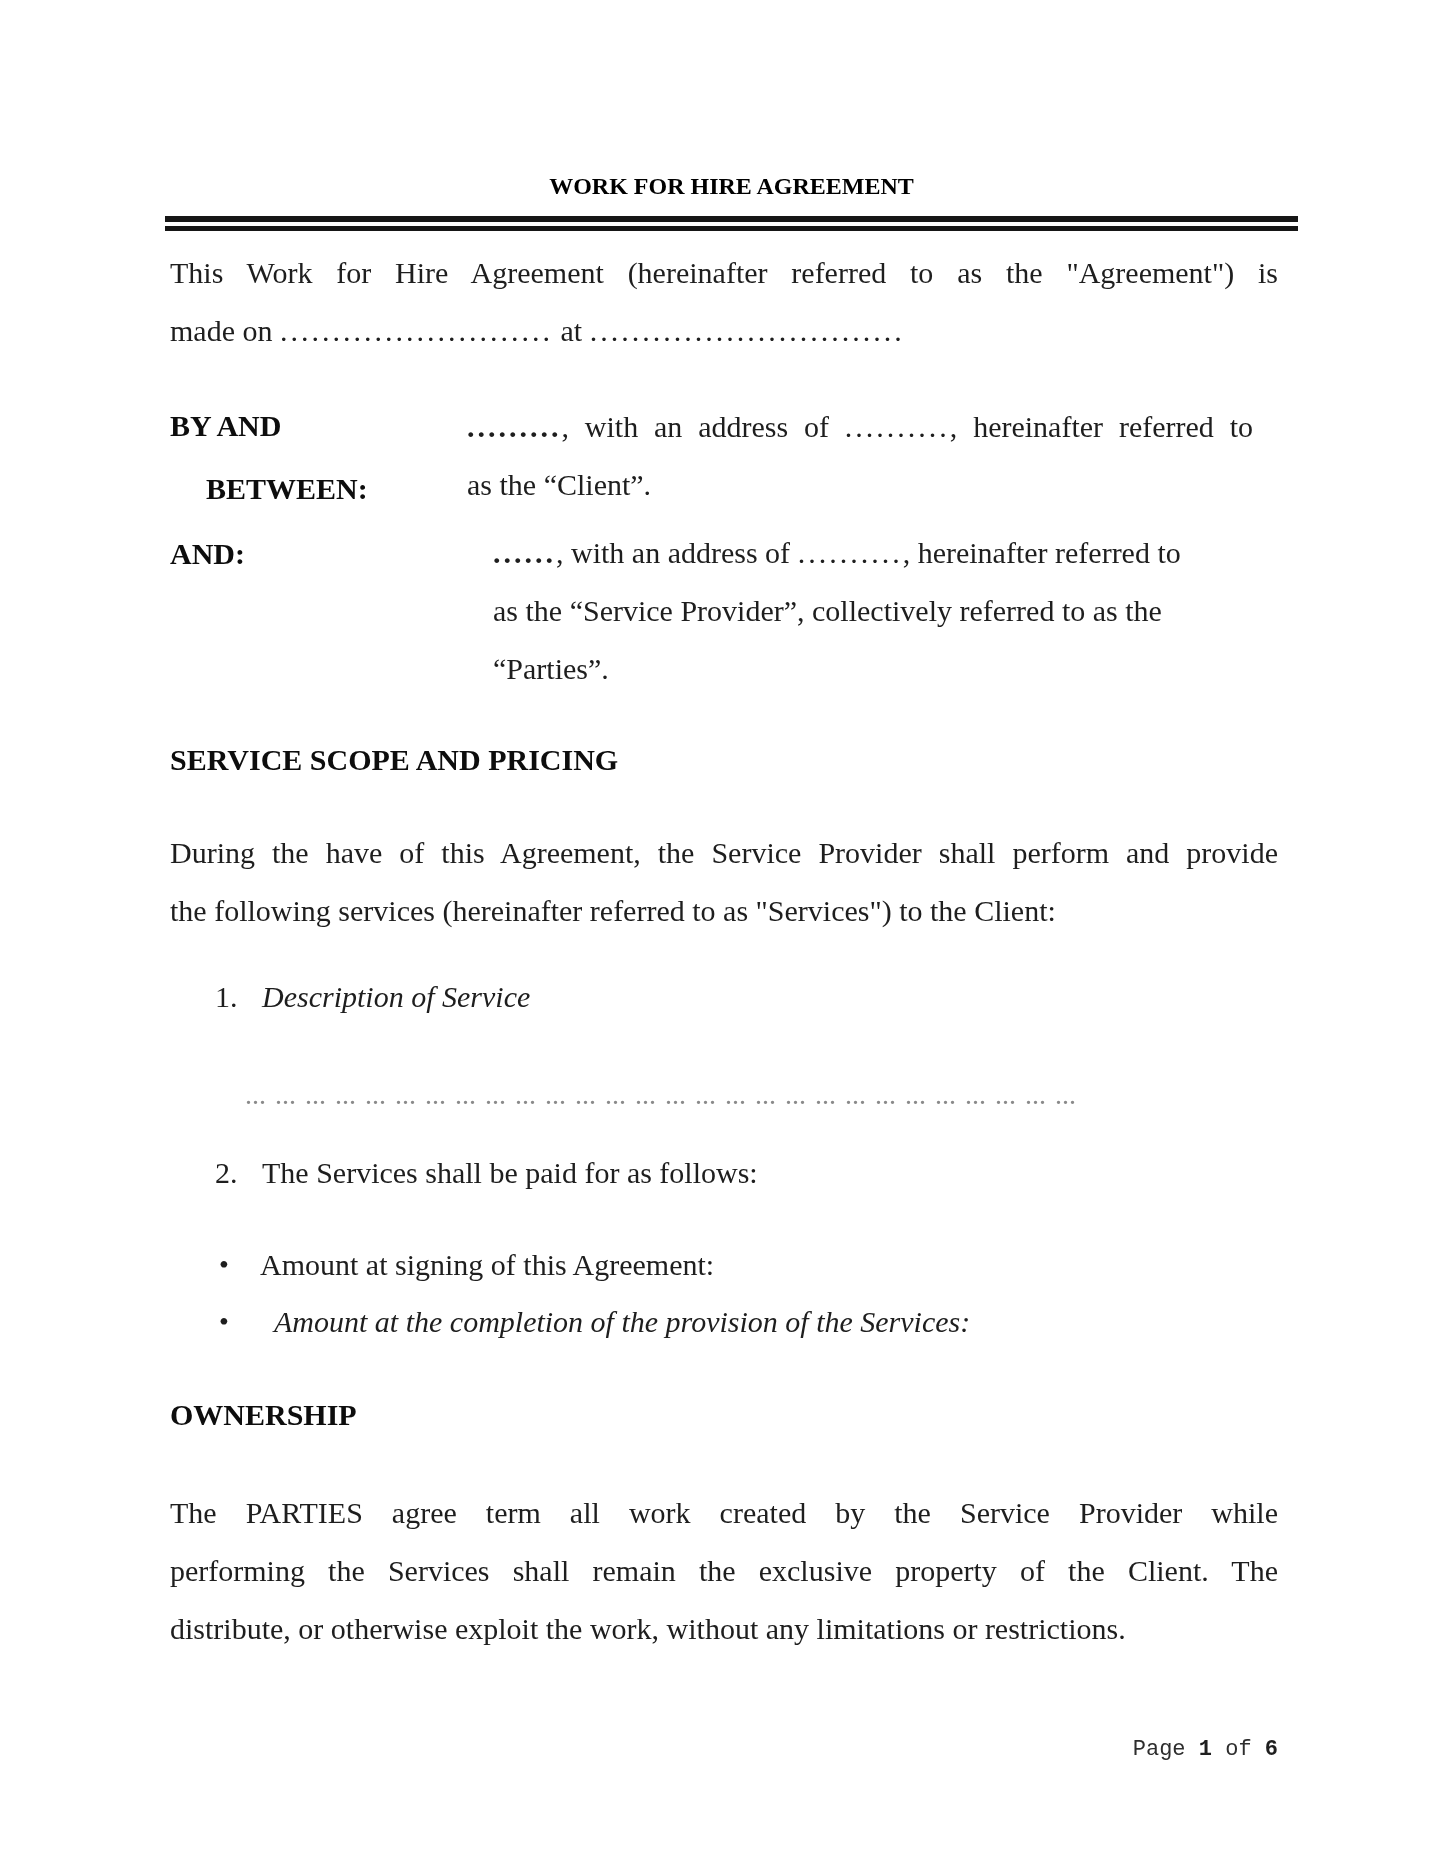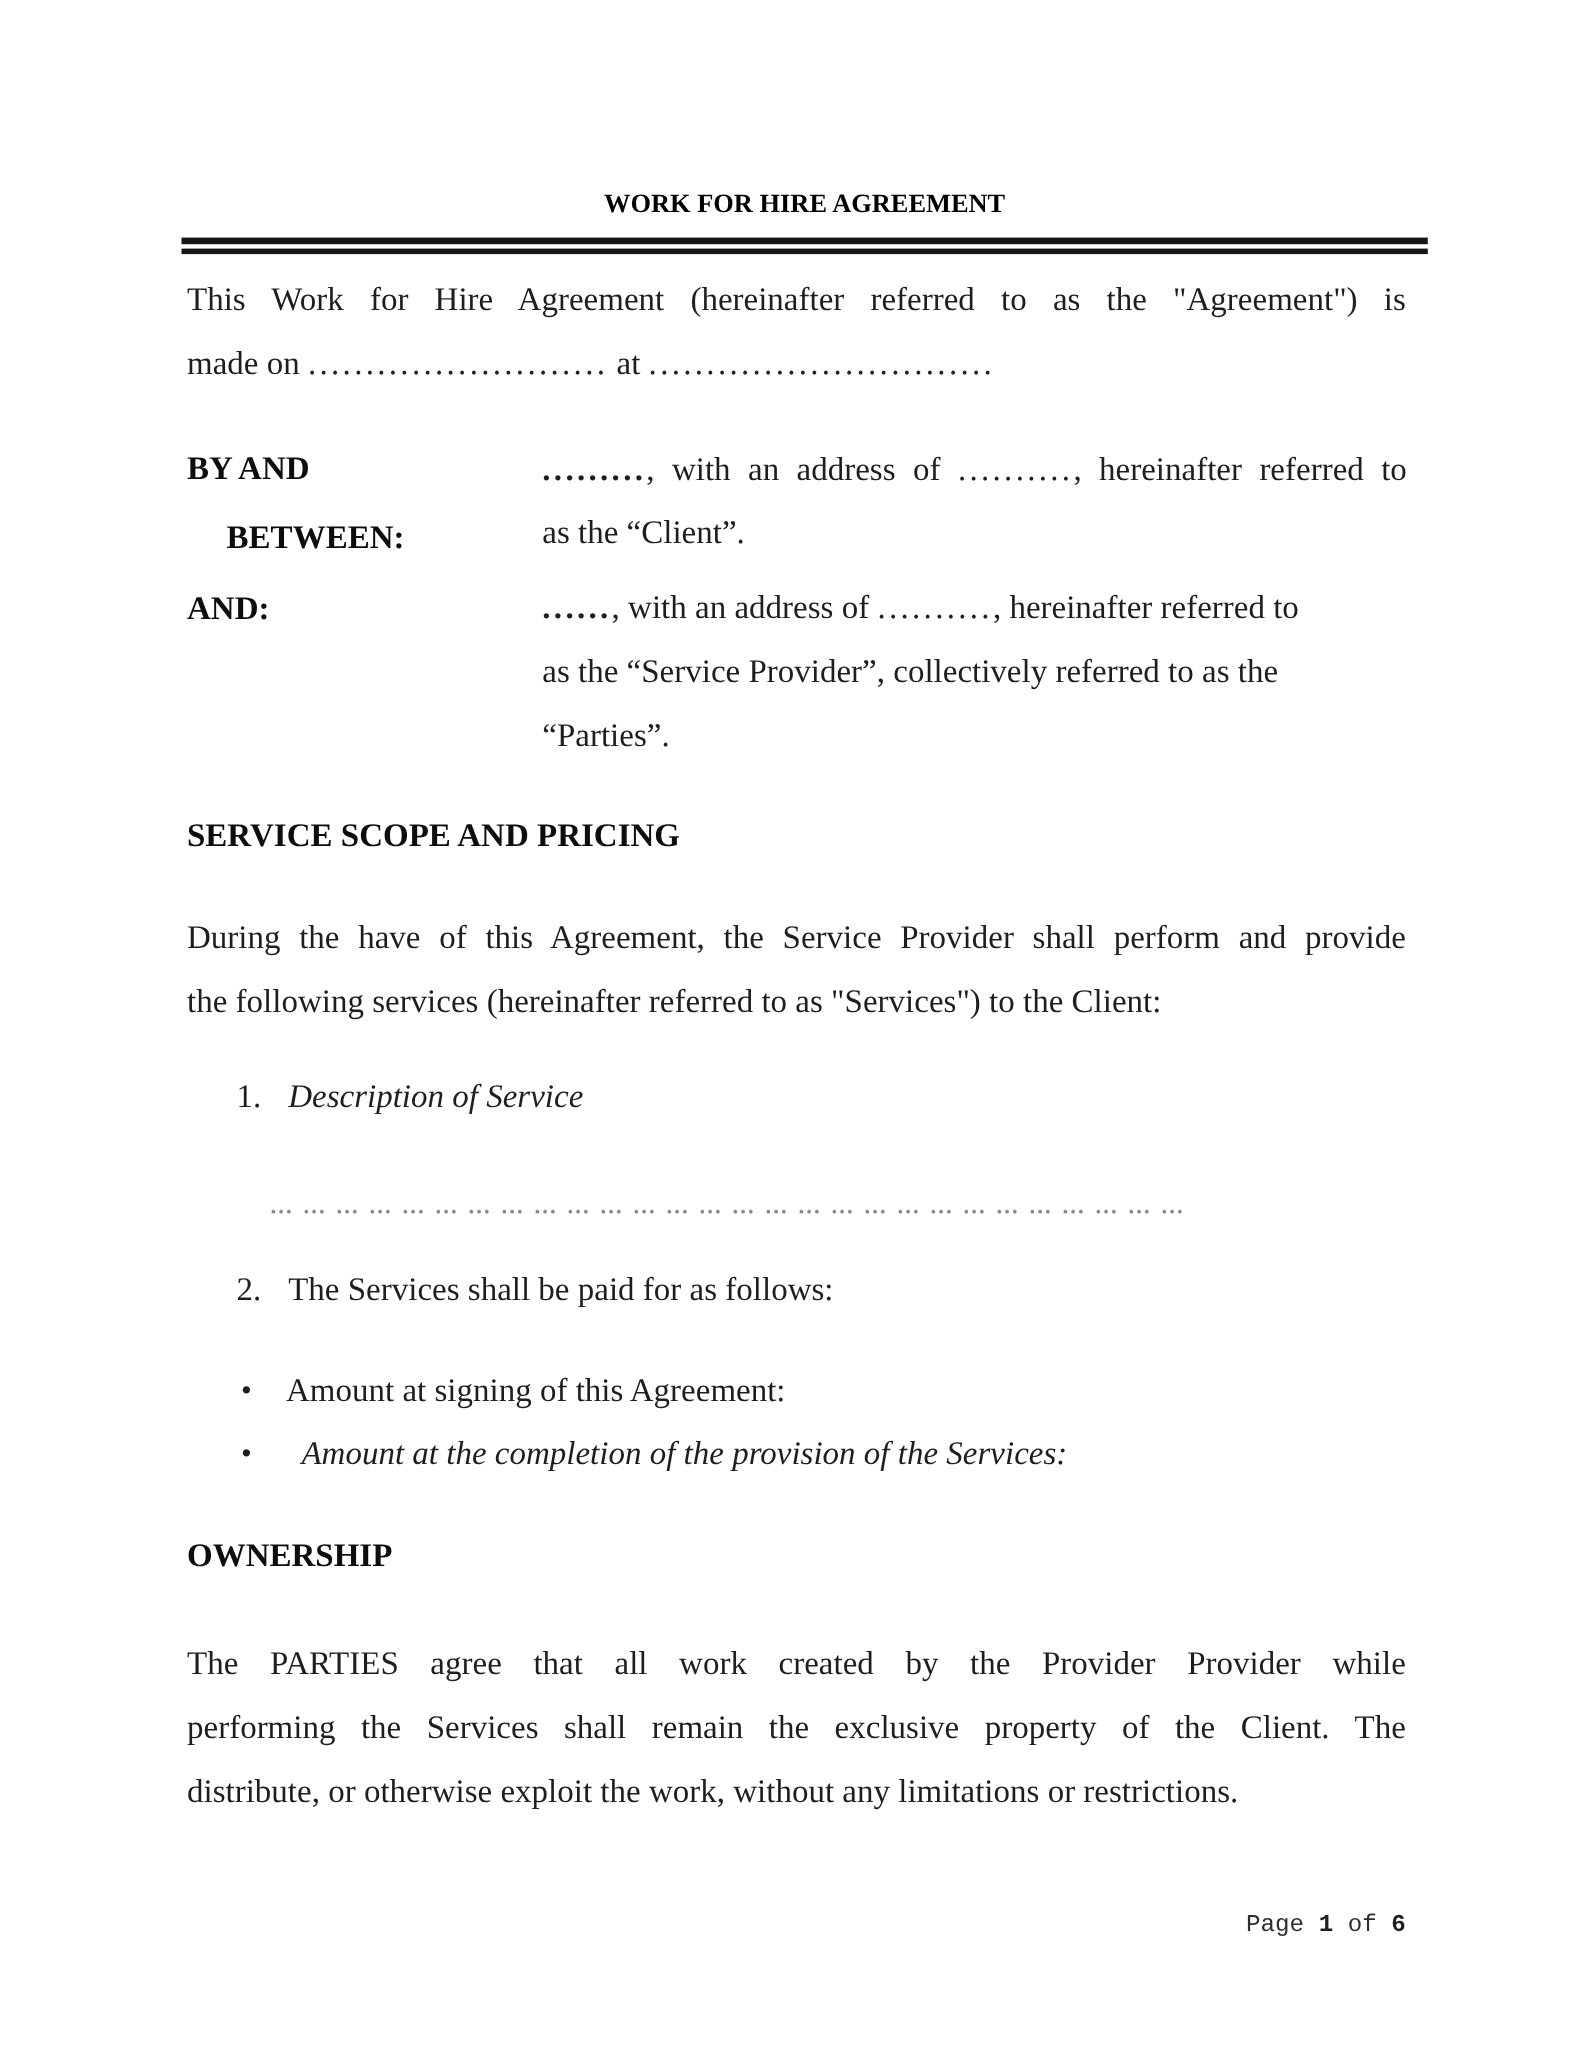--- a/index.html
+++ b/index.html
@@ -65,21 +65,21 @@
     <div class="jline">This Work for Hire Agreement (hereinafter referred to as the "Agreement") is</div>
     <div class="line">
       <span>made on </span><span class="dots">..........................</span><span> at </span><span class="dots">..............................</span>
     </div>
   </div>
 
   <div class="abs line bold-label" style="left:170px; top:397px;">BY AND</div>
   <div class="abs line bold-label" style="left:170px; top:460px;margin-left:36px;">BETWEEN:</div>
   <div class="abs line bold-label" style="left:170px; top:525px;">AND:</div>
 
-  <div class="abs" style="left:493px; top:398px; width:786px;">
+  <div class="abs" style="left:467px; top:398px; width:786px;">
     <div class="jline">
       <span class="bdots">.........</span><span>, with an address of </span><span class="dots">..........</span><span>, hereinafter referred to</span>
     </div>
     <div class="line">as the “Client”.</div>
   </div>
 
   <div class="abs" style="left:493px; top:524px; width:786px;">
     <div class="line">
       <span class="bdots">......</span><span>, with an address of </span><span class="dots">..........</span><span>, hereinafter referred to</span>
     </div>
@@ -112,21 +112,21 @@
   </div>
 
   <div class="abs" style="left:170px; top:1293px; width:1108px;">
     <span class="bullet-glyph">•</span>
     <span class="li-text" style="margin-left:104px;font-style:italic;">Amount at the completion of the provision of the Services:</span>
   </div>
 
   <div class="abs heading" style="left:170px; top:1386px;">OWNERSHIP</div>
 
   <div class="abs" style="left:170px; top:1484px; width:1108px;">
-    <div class="jline">The PARTIES agree that all work created by the Provider Provider while</div>
+    <div class="jline">The PARTIES agree term all work created by the Service Provider while</div>
     <div class="jline">performing the Services shall remain the exclusive property of the Client. The</div>
     <div class="line">distribute, or otherwise exploit the work, without any limitations or restrictions.</div>
   </div>
 
   <div class="abs footer" style="right:168px; top:1736px;">
     <span>Page </span><span class="fw-b">1</span><span> of </span><span class="fw-b">6</span>
   </div>
 
 </div>
 

